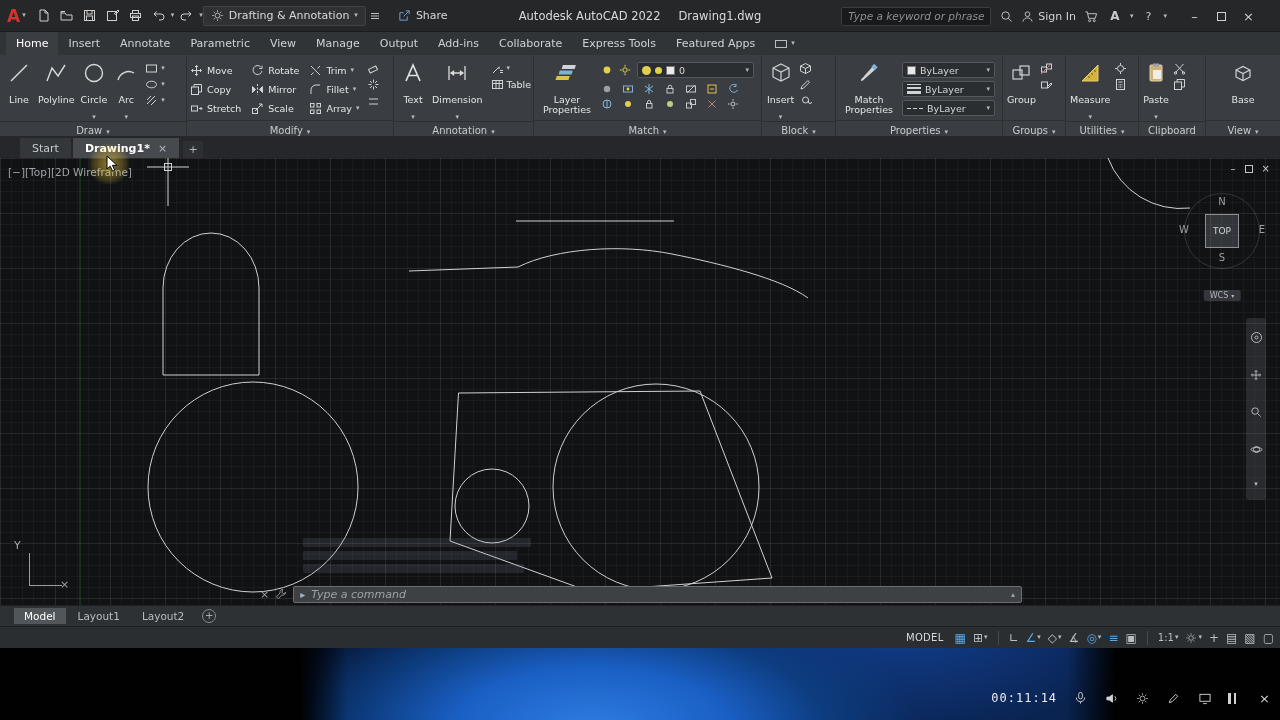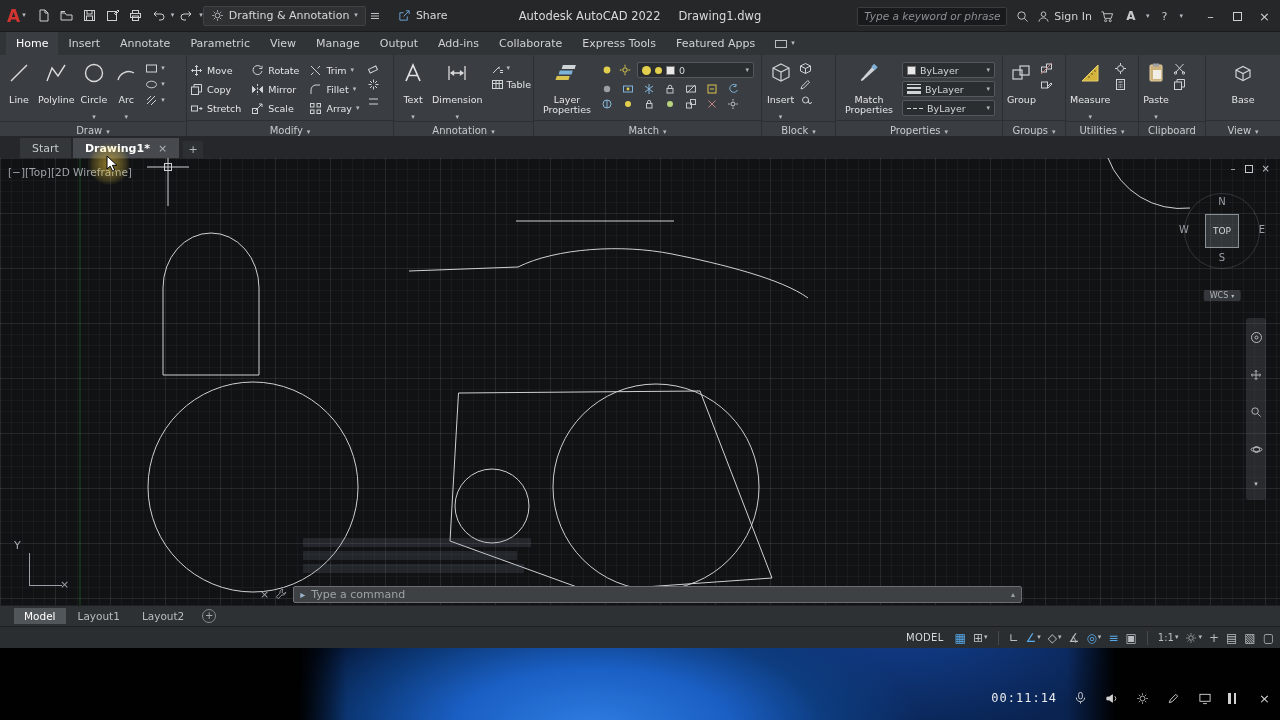--- a/index.html
+++ b/index.html
@@ -15,21 +15,21 @@
  border-bottom:1px solid #1a1a1a;display:flex;align-items:center;color:#d5d5d5;font-size:11px}
 .logo{display:flex;align-items:center;gap:2px;padding:0 7px;height:32px}
 .logoA{color:#d23430;font-weight:bold;font-size:17px}
 .qat{display:flex;align-items:center;gap:2px}
 .qbtn{width:21px;height:22px;display:grid;place-items:center;border-radius:2px}
 .wsp{display:flex;align-items:center;gap:5px;background:#303132;border:1px solid #414243;
  height:20px;padding:0 7px;border-radius:2px;color:#d8d8d8}
 .share{display:flex;align-items:center;gap:5px;margin-left:14px;color:#d8d8d8}
 .wtitle{position:absolute;left:50%;top:0;transform:translateX(-50%);height:32px;display:flex;
  align-items:center;gap:18px;color:#dadada;font-size:11.5px;pointer-events:none;white-space:nowrap}
-.tright{position:absolute;right:0;top:0;height:32px;display:flex;align-items:center;gap:6px;padding-right:2px}
+.tright{position:absolute;right:0;top:0;height:32px;display:flex;align-items:center;gap:6px;padding-right:18px}
 .searchbox{width:150px;height:19px;background:#191a1b;border:1px solid #3a3c3e;border-radius:2px;
  display:flex;align-items:center;padding:0 6px}
 .searchbox .ph{font-style:italic;font-size:10.5px;color:#8d9194;white-space:nowrap;overflow:hidden}
 .tico{min-width:18px;height:22px;display:grid;place-items:center;color:#c9c9c9}
 .signin{display:flex;align-items:center;gap:4px;color:#d2d2d2}
 .abadge{font-weight:bold;font-size:12px}
 .winbtns{display:flex;align-items:center;margin-left:8px}
 .winbtn{width:27px;height:32px;display:grid;place-items:center;color:#cfcfcf;font-size:13px}
 .maxglyph{width:9px;height:9px;border:1px solid #cfcfcf}
 
@@ -105,21 +105,21 @@
 .ucs .vax{position:absolute;left:17px;top:14px;width:1px;height:32px;background:#9aa0a5}
 .ucs .hax{position:absolute;left:17px;top:46px;width:33px;height:1px;background:#9aa0a5}
 .ucs .xmark{position:absolute;left:48px;top:39px;font-size:11px;color:#9aa0a5}
 .cmdhist{position:absolute;left:303px;top:380px;display:flex;flex-direction:column;gap:4px}
 .cmdhist i{display:block;height:9px;border-radius:1px;background:rgba(130,145,160,.17)}
 .cmdwrap{position:absolute;left:260px;top:427px;width:762px;height:18px;display:flex;align-items:center;gap:6px}
 .cmdx{color:#9aa0a5;font-size:11px}
 .cmdbar{flex:1;height:17px;background:#3e4144;border:1px solid #6a6e72;border-radius:2px;
  display:flex;align-items:center;gap:6px;padding:0 6px}
 .cmdprompt{color:#9db6cd;font-size:10px}
-.cmdtext{font-size:11px;color:#9da2a6;flex:1;white-space:nowrap;overflow:hidden}
+.cmdtext{font-style:italic;font-size:11px;color:#9da2a6;flex:1;white-space:nowrap;overflow:hidden}
 .cmdup{color:#9aa0a5;font-size:8px}
 
 
 .ltabs{position:absolute;left:0;top:605px;width:1280px;height:21px;background:#2e3134;display:flex;
  align-items:center;padding-left:14px;font-size:10.5px;color:#b8bcc0;gap:2px;border-top:1px solid #1d1f21}
 .ltab{padding:2px 10px}
 .ltab.active{background:#51565a;color:#fff}
 .lplus{width:14px;height:14px;border:1px solid #85898d;border-radius:50%;display:grid;place-items:center;
  font-size:10px;color:#a8acb0;margin-left:6px;line-height:1}
 

